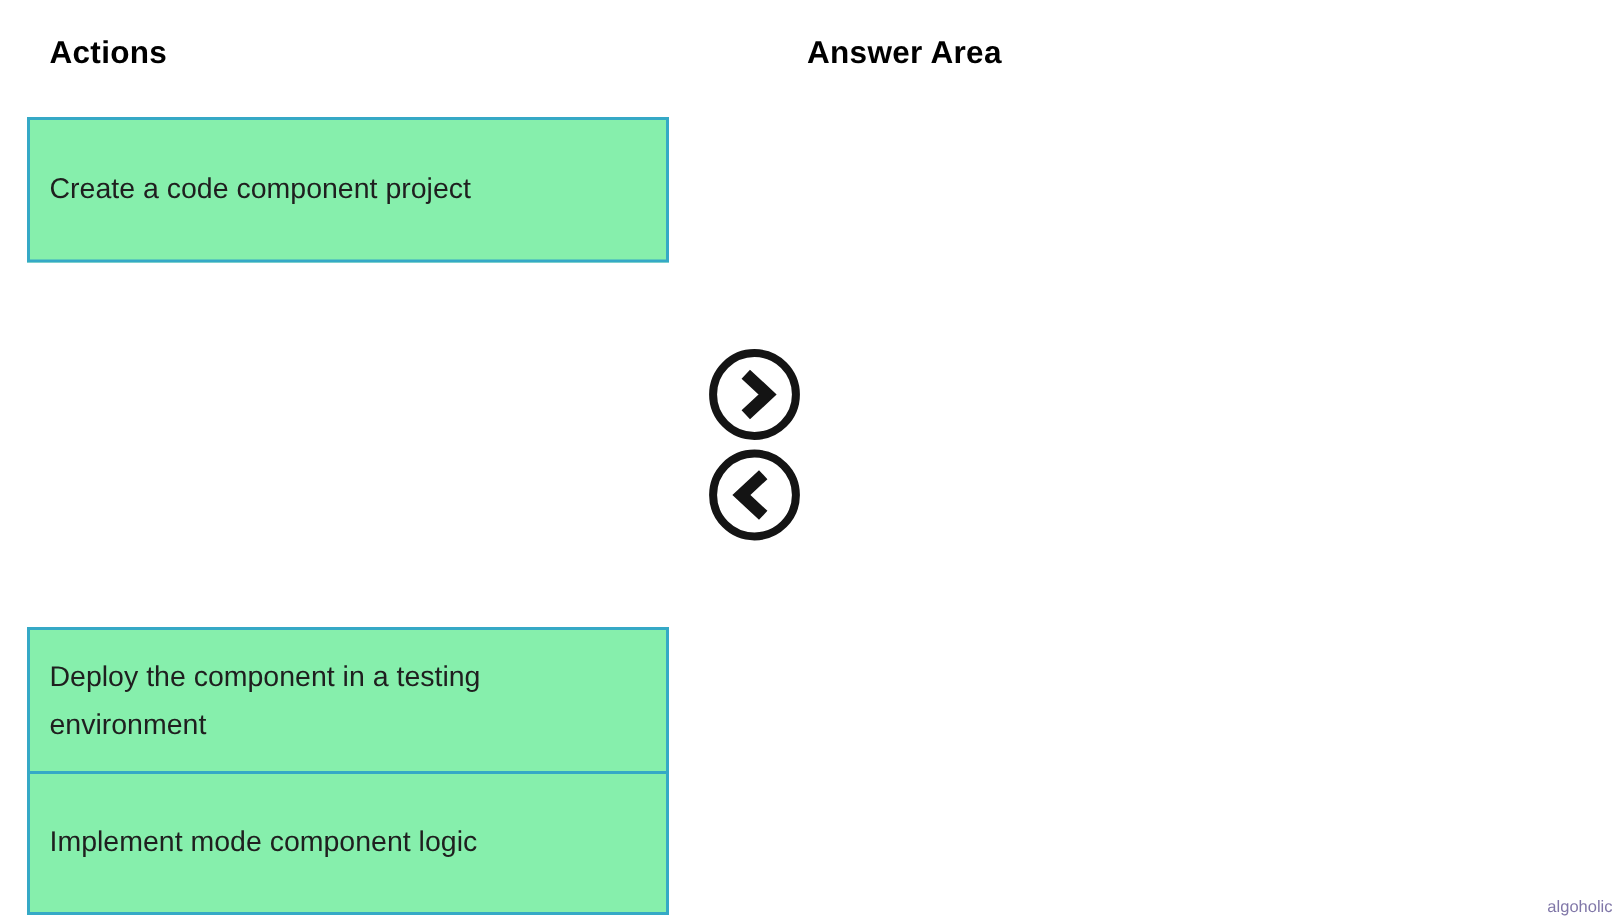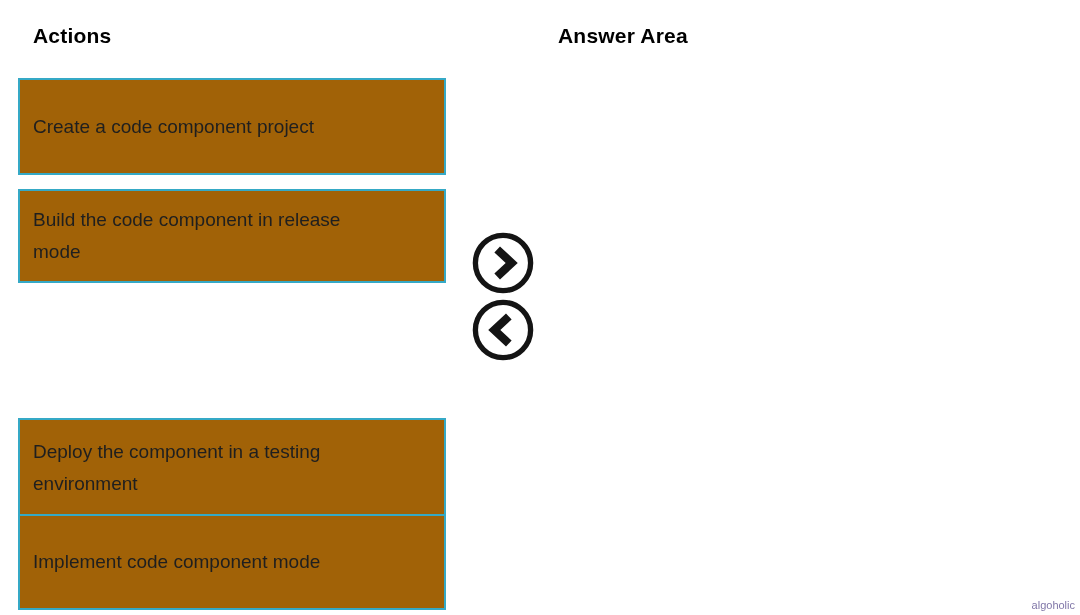--- a/index.html
+++ b/index.html
@@ -25,28 +25,28 @@
   .hdr {
     position: absolute;
     top: 12px;
     font-size: 21px;
     font-weight: bold;
     color: var(--header-text);
     letter-spacing: 0.2px;
     white-space: nowrap;
   }
   .actions-hdr { left: 33px; }
-  .answer-hdr  { left: 558px; }
+  .answer-hdr  { left: 538px; }
 
   .action-box {
     position: absolute;
     left: 18px;
     width: 428px;
     border: 2px solid var(--box-border);
-    background: #a16207;
+    background: #86efac;
     display: flex;
     align-items: center;
     cursor: grab;
   }
   .action-label {
     display: block;
     padding-left: 13px;
     padding-right: 8px;
     font-size: 19px;
     line-height: 32px;
@@ -80,33 +80,29 @@
 <div class="canvas">
 
   <div class="hdr actions-hdr">Actions</div>
 
   <div class="hdr answer-hdr">Answer Area</div>
 
   <div class="action-box" style="top:66px; height:97px">
     <span class="action-label">Create a code component project</span>
   </div>
 
-  <div class="action-box" style="top:177px; height:94px">
-    <span class="action-label">Build the code component in release
-mode</span>
-  </div>
 
 
   <div class="action-box" style="top:406px; height:99px">
     <span class="action-label">Deploy the component in a testing
 environment</span>
   </div>
 
   <div class="action-box" style="top:502px; height:96px">
-    <span class="action-label">Implement code component mode</span>
+    <span class="action-label">Implement mode component logic</span>
   </div>
 
   <button class="arrow-btn" style="top:220px">
     <svg viewBox="0 0 64 64" aria-hidden="true">
       <circle cx="32" cy="32" r="28.5" fill="none" stroke="var(--icon-stroke)" stroke-width="5.5"></circle>
       <path d="M26 18 L41 32 L26 46" fill="none" stroke="var(--icon-stroke)" stroke-width="8.5" stroke-linejoin="miter" stroke-linecap="butt"></path>
     </svg>
   </button>
 
   <button class="arrow-btn" style="top:287px">

